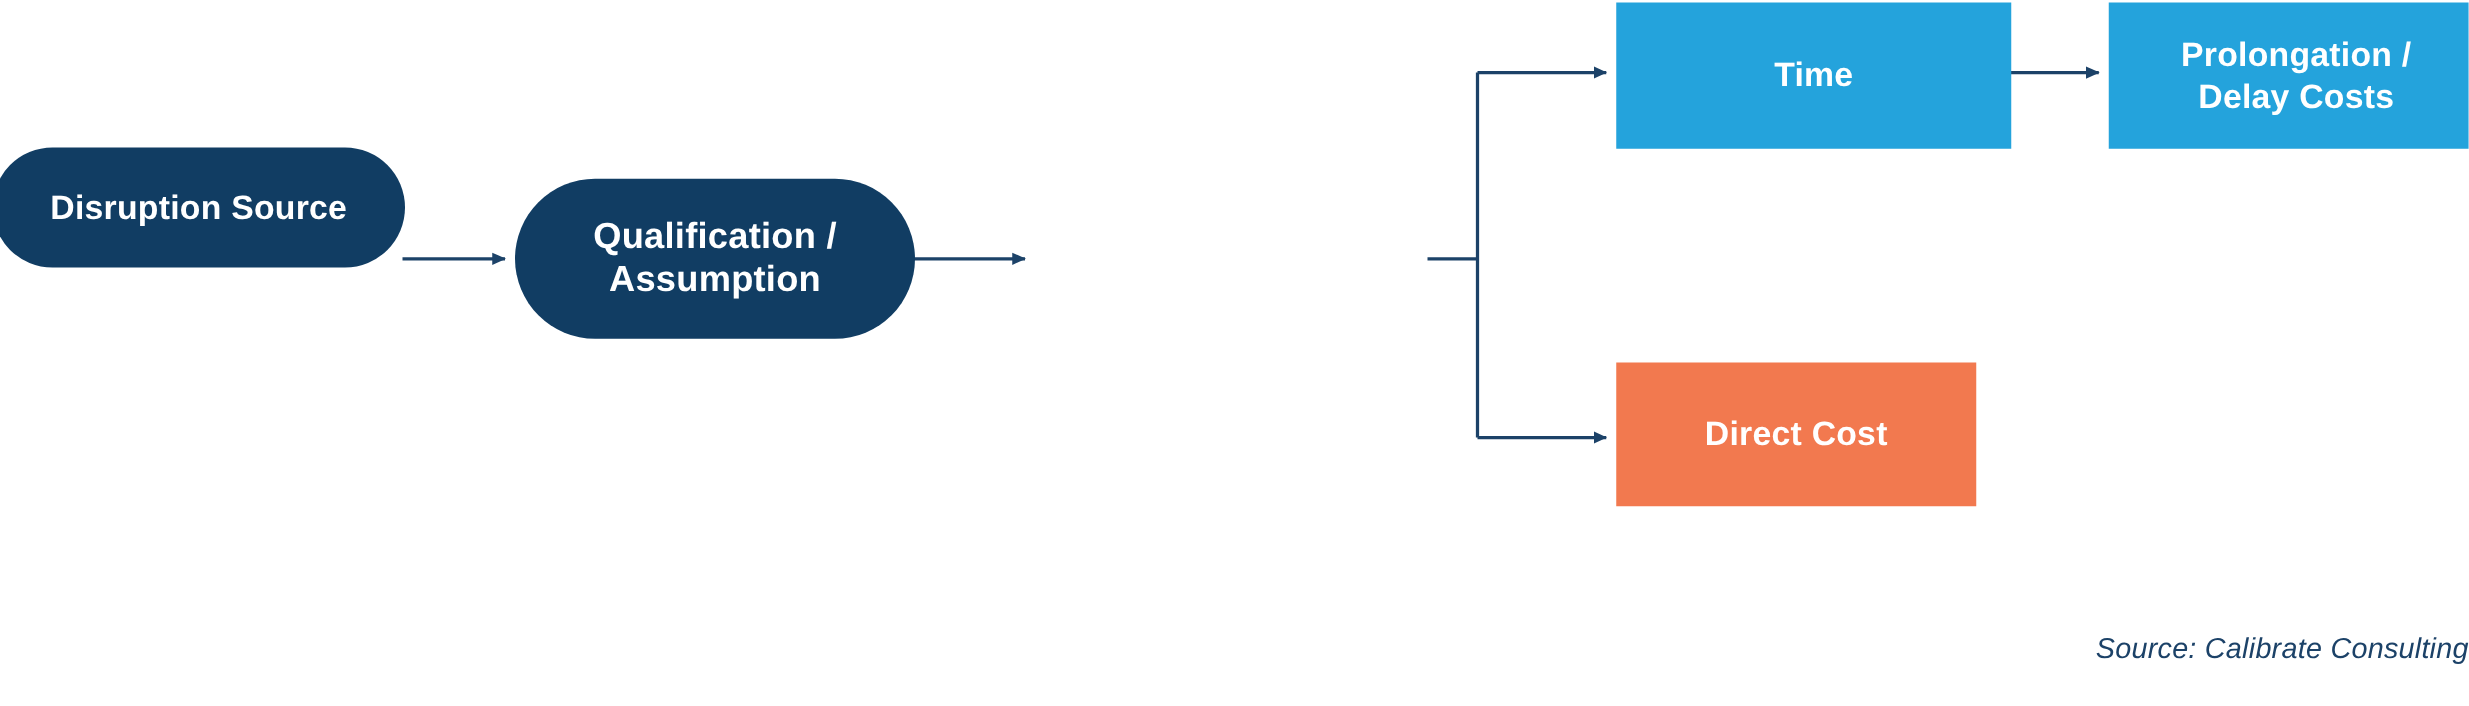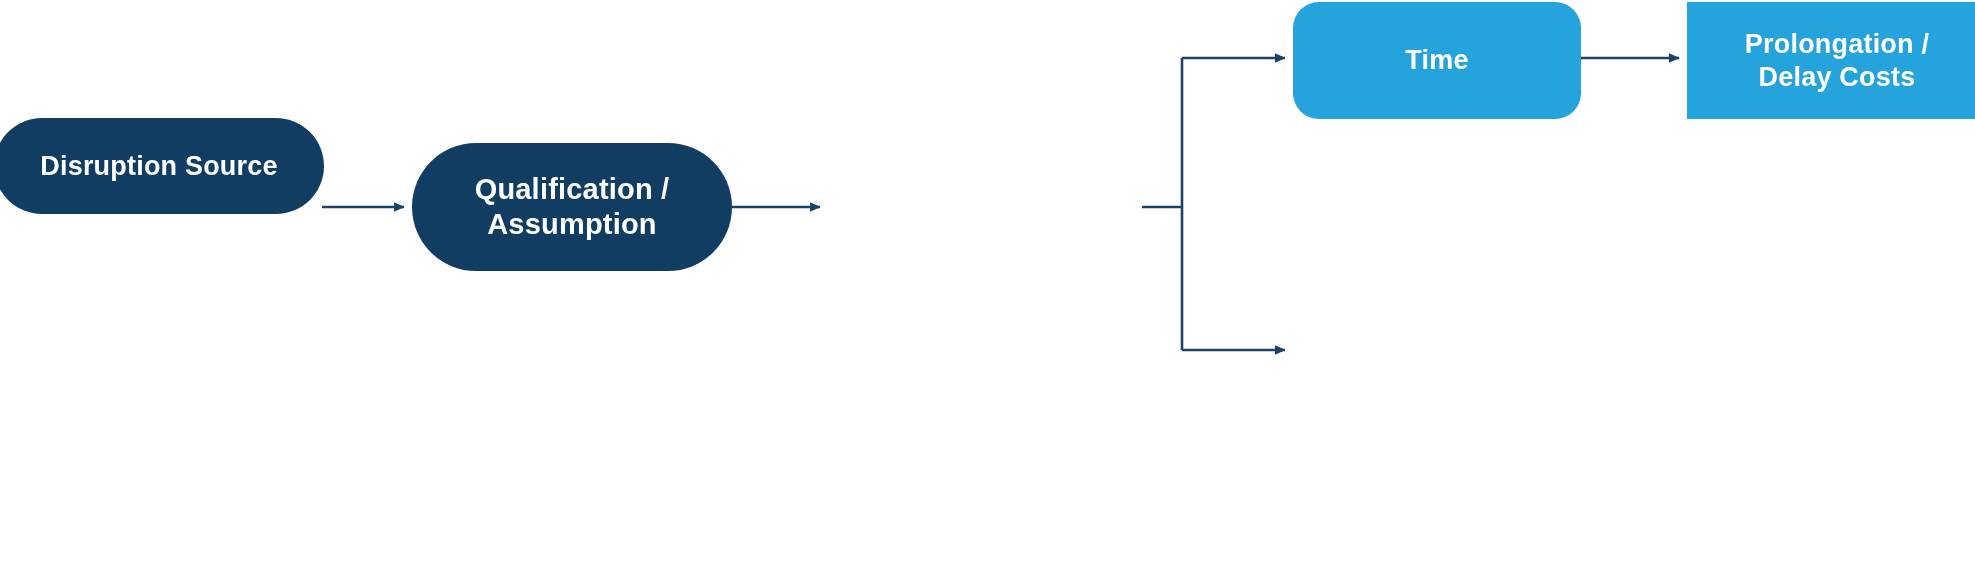--- a/index.html
+++ b/index.html
@@ -94,24 +94,28 @@
   <div class="node node-pill" style="left:-6px; top:118px; width:330px; height:96px; font-size:27px;">
     <span class="node-label">Disruption Source</span>
   </div>
 
   <div class="node node-pill" style="left:412px; top:143px; width:320px; height:128px; font-size:29px;">
     <span class="node-label">Qualification /
 Assumption</span>
   </div>
 
 
-  <div class="node node-rect-blue" style="left:1293px; top:2px; width:288px; height:117px; font-size:27px;border-radius:26px;">
+  <div class="node node-rect-blue" style="left:1293px; top:2px; width:316px; height:117px; font-size:27px;">
     <span class="node-label">Time</span>
   </div>
 
   <div class="node node-rect-blue" style="left:1687px; top:2px; width:300px; height:117px; font-size:27px;">
     <span class="node-label">Prolongation /
 Delay Costs</span>
   </div>
 
+  <div class="node node-rect-orange" style="left:1293px; top:290px; width:288px; height:115px; font-size:27px;">
+    <span class="node-label">Direct Cost</span>
+  </div>
 
+  <div id="source-note">Source: Calibrate Consulting</div>
 
 </div>
 
 </body></html>

